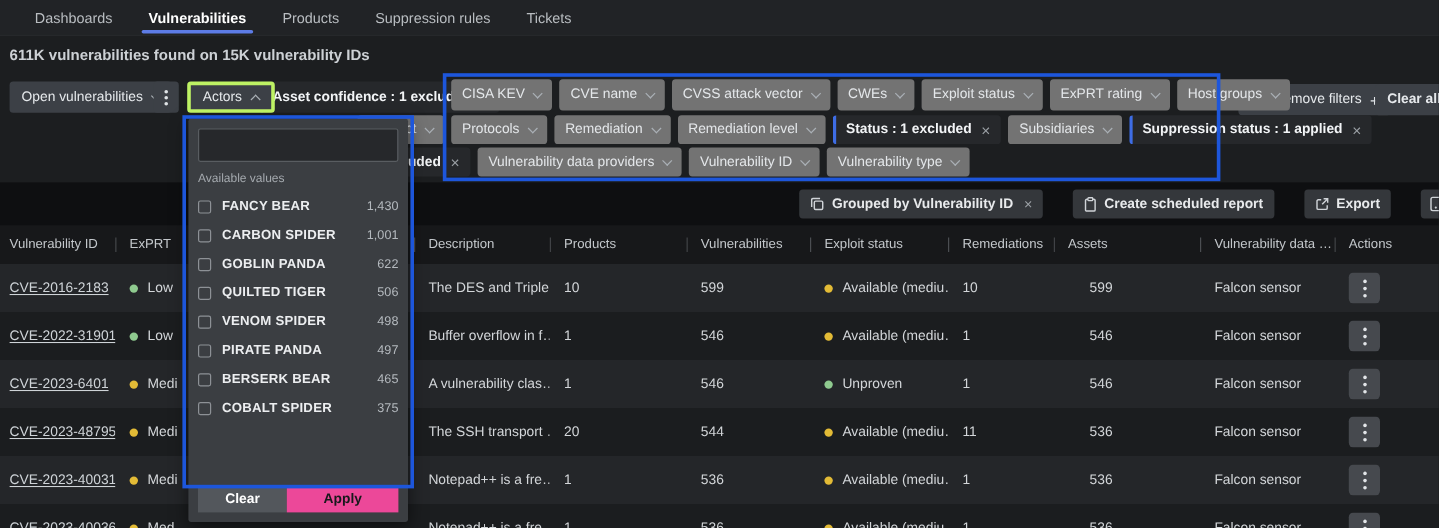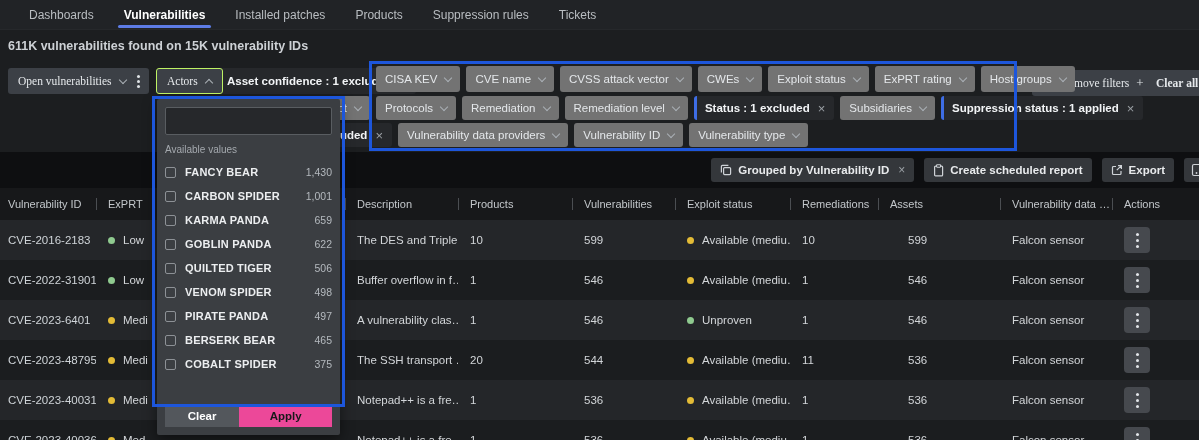--- a/index.html
+++ b/index.html
@@ -15,33 +15,33 @@
   .tab { position:relative; padding:0 15px; display:flex; align-items:center;
     color:#b9bdc1; font-size:12px; cursor:pointer; background:none; border:none;
     font-family:inherit; white-space:nowrap; }
   .tab.active { color:#ffffff; font-weight:bold; }
   .tab.active::after { content:""; position:absolute; left:9px; right:9px; bottom:1px;
     height:3px; border-radius:2px; background:#5d7ce6; }
   
   .summary { position:absolute; top:39px; left:8px; color:#cdd1d5; font-size:12.5px; font-weight:bold;text-align:center; }
   
   .fbtn { display:inline-flex; align-items:center; background:#3c4046; border:none;
-    color:#e6e9ec; font-size:11.5px; font-family:Liberation Serif, serif; border-radius:3px;
+    color:#e6e9ec; font-size:11.5px; font-family:Liberation Sans, sans-serif; border-radius:3px;
     padding:0 10px; cursor:pointer; white-space:nowrap; }
   .chev { width:6px; height:6px; border-right:1.5px solid #aab0b6; border-bottom:1.5px solid #aab0b6;
     transform:rotate(45deg); margin-left:8px; margin-top:-3px; flex:none; }
   .chev.up { transform:rotate(-135deg); margin-top:3px; }
   .scope-select { position:absolute; left:8px; top:68px; height:26px; }
   .fkebab { position:absolute; left:128px; top:68px; width:21px; height:26px;
     background:#3c4046; border:none; border-radius:3px; cursor:pointer;
     display:flex; align-items:center; justify-content:center; }
   .vdots { width:3px; height:3px; border-radius:50%; background:#dfe3e6;
     box-shadow:0 -5px 0 #dfe3e6, 0 5px 0 #dfe3e6; }
   .actors-chip { position:absolute; left:156px; top:68px; height:26px;
-    border:1px solid #bef264; z-index:31; }
+    border:3px solid #bef264; z-index:31; }
   
   .chip { display:inline-flex; align-items:center; background:#737373; border:none;
     color:#e4e7ea; font-size:11.5px; font-family:inherit; border-radius:3px;
     padding:0 9px; cursor:pointer; white-space:nowrap; height:100%; }
   .chip .chip-x { display:none; }
   .chip.applied { background:#26282b; font-weight:bold; color:#f2f4f6;
     border-left:3px solid #3e6de5; padding-left:8px; }
   .chip.applied .chip-x { display:inline-block; color:#9ba0a5; font-size:13px;
     font-weight:normal; margin-left:8px; line-height:1; }
   .asset-chip { position:absolute; left:216px; top:68px; height:26px; }
@@ -73,21 +73,21 @@
   .dd-name { flex:1; font-size:11px; font-weight:bold; color:#eceef0; letter-spacing:.2px;
     white-space:nowrap; overflow:hidden; }
   .dd-count { font-size:10.5px; color:#b4b9be; }
   .dd-buttons { display:flex; margin-top:5px; height:22px; }
   .dd-clear { flex:1; background:#53575c; border:none; color:#ffffff; font-weight:bold;
     font-size:11.5px; font-family:inherit; cursor:pointer; }
   .dd-apply { flex:1.25; background:#ec4899; border:none; color:#17191b; font-weight:bold;
     font-size:11.5px; font-family:inherit; cursor:pointer; }
   
   .toolbar { position:absolute; top:152px; left:0; right:0; height:36px; background:#0e0f11;
-    display:flex; align-items:center; justify-content:flex-end; gap:10px; }
+    display:flex; align-items:center; justify-content:flex-end; gap:25px; }
   .tbbtn { display:inline-flex; align-items:center; height:24px; background:#34373b; border:none;
     border-radius:3px; color:#e8eaec; font-size:11.5px; font-weight:bold; font-family:inherit;
     padding:0 9px; cursor:pointer; white-space:nowrap; gap:6px; }
   .tbbtn svg { flex:none; }
   .tb-x { color:#9ba0a5; font-size:12px; font-weight:normal; margin-left:3px; }
   .tb-partial { width:26px; margin-right:-11px; justify-content:flex-start; padding:0 7px; }
   
   .grid-cols { display:grid;
     grid-template-columns:96px 249px 113px 114px 103px 115px 88px 122px 112px 87px; }
   .thead { position:absolute; top:188px; left:0; width:1199px; height:32px; background:#17181a;
@@ -116,23 +116,20 @@
 <nav class="topnav">
 
     <button class="tab">
       <span>Dashboards</span>
     </button>
 
     <button class="tab active">
       <span>Vulnerabilities</span>
     </button>
 
-    <button class="tab">
-      <span>Installed patches</span>
-    </button>
 
     <button class="tab">
       <span>Products</span>
     </button>
 
     <button class="tab">
       <span>Suppression rules</span>
     </button>
 
     <button class="tab">
@@ -493,25 +490,20 @@
         <span class="dd-name">FANCY BEAR</span>
         <span class="dd-count">1,430</span>
       </div>
 
       <div class="dd-item">
         <span class="cbox"></span>
         <span class="dd-name">CARBON SPIDER</span>
         <span class="dd-count">1,001</span>
       </div>
 
-      <div class="dd-item">
-        <span class="cbox"></span>
-        <span class="dd-name">KARMA PANDA</span>
-        <span class="dd-count">659</span>
-      </div>
 
       <div class="dd-item">
         <span class="cbox"></span>
         <span class="dd-name">GOBLIN PANDA</span>
         <span class="dd-count">622</span>
       </div>
 
 
       <div class="dd-item">
         <span class="cbox"></span>

